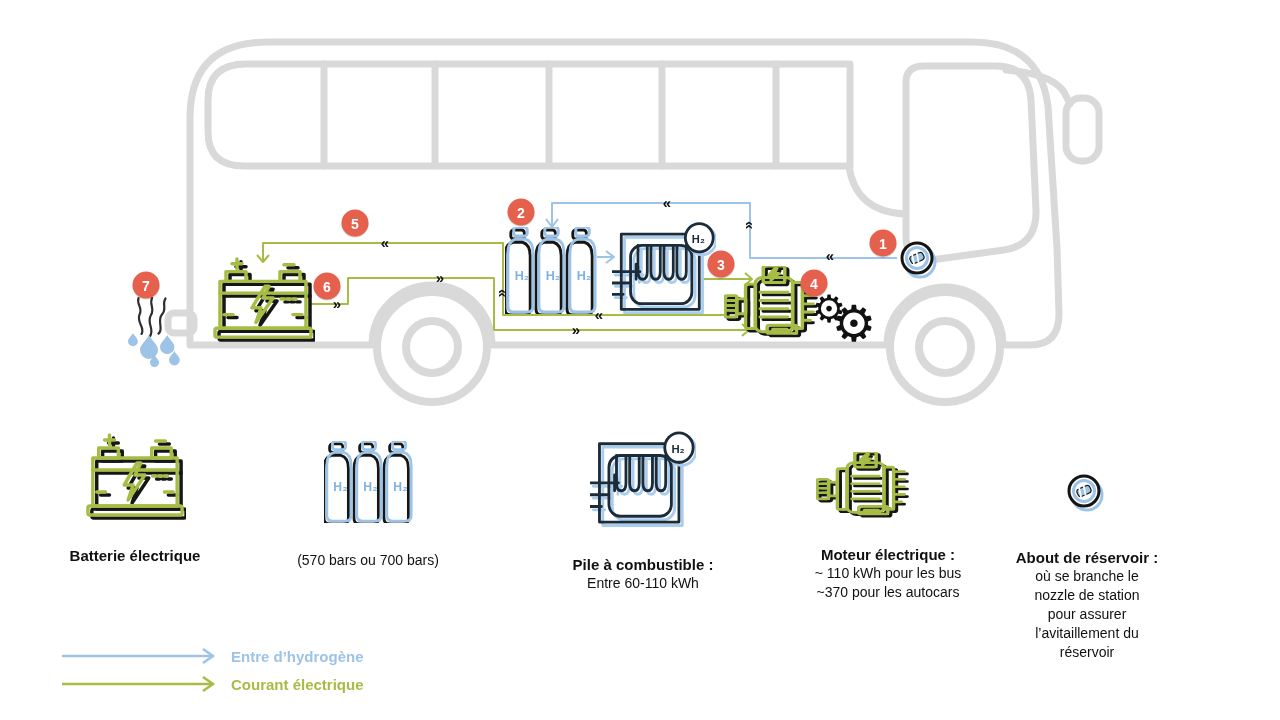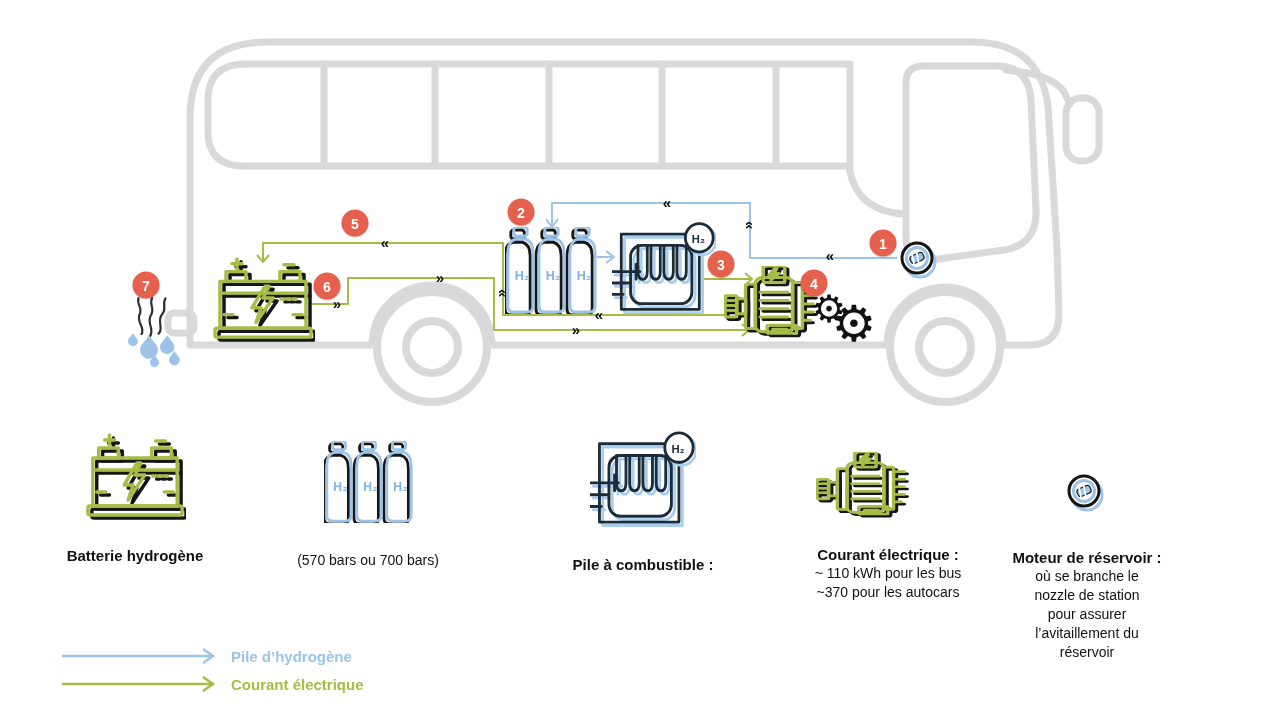--- a/index.html
+++ b/index.html
@@ -220,38 +220,39 @@
       <use href="#sym-fuelcell"></use>
     </svg>
   <svg class="icon" style="left:816px;top:452px" width="97" height="68">
       <use href="#sym-motor"></use>
     </svg>
   <svg class="icon" style="left:1065px;top:472px" width="40" height="40">
       <use href="#sym-port"></use>
     </svg>
 
   <div class="cap" style="left:35px;top:546px;width:200px">
-    <div class="t">Batterie hydrogène</div>
+    <div class="t">Batterie électrique</div>
   </div>
   <div class="cap" style="left:268px;top:551px;width:200px">
     <div class="l">(570 bars ou 700 bars)</div>
   </div>
   <div class="cap" style="left:543px;top:555px;width:200px">
     <div class="t">Pile à combustible :</div>
+    <div class="l">Entre 60-110 kWh</div>
   </div>
   <div class="cap" style="left:788px;top:545px;width:200px">
-    <div class="t">Courant électrique :</div>
+    <div class="t">Moteur électrique :</div>
     <div class="l">~ 110 kWh pour les bus</div>
     <div class="l">~370 pour les autocars</div>
   </div>
   <div class="cap" style="left:1012px;top:548px;width:150px">
-    <div class="t">Moteur de réservoir :</div>
+    <div class="t">About de réservoir :</div>
     <div class="l">où se branche le</div>
     <div class="l">nozzle de station</div>
     <div class="l">pour assurer</div>
     <div class="l">l’avitaillement du</div>
     <div class="l">réservoir</div>
   </div>
 
-  <span class="legend-label blue" style="left:231px;top:649px">Pile d’hydrogène</span>
+  <span class="legend-label blue" style="left:231px;top:649px">Entre d’hydrogène</span>
   <span class="legend-label green" style="left:231px;top:677px">Courant électrique</span>
 
 </div>
 
 </body></html>

